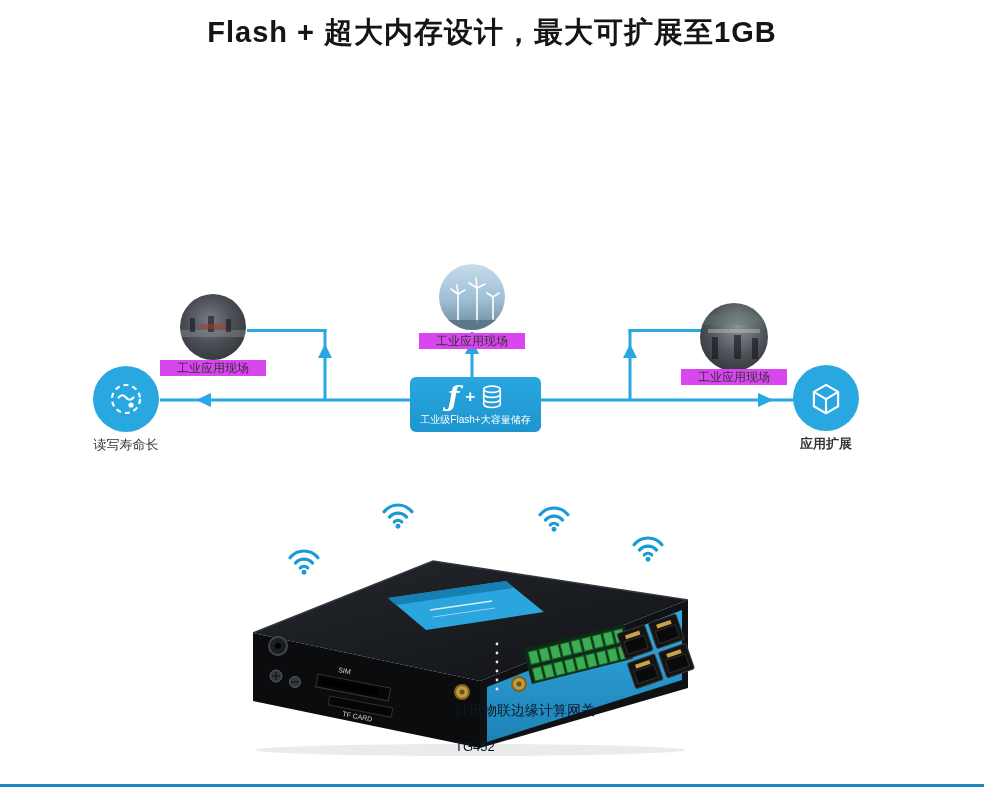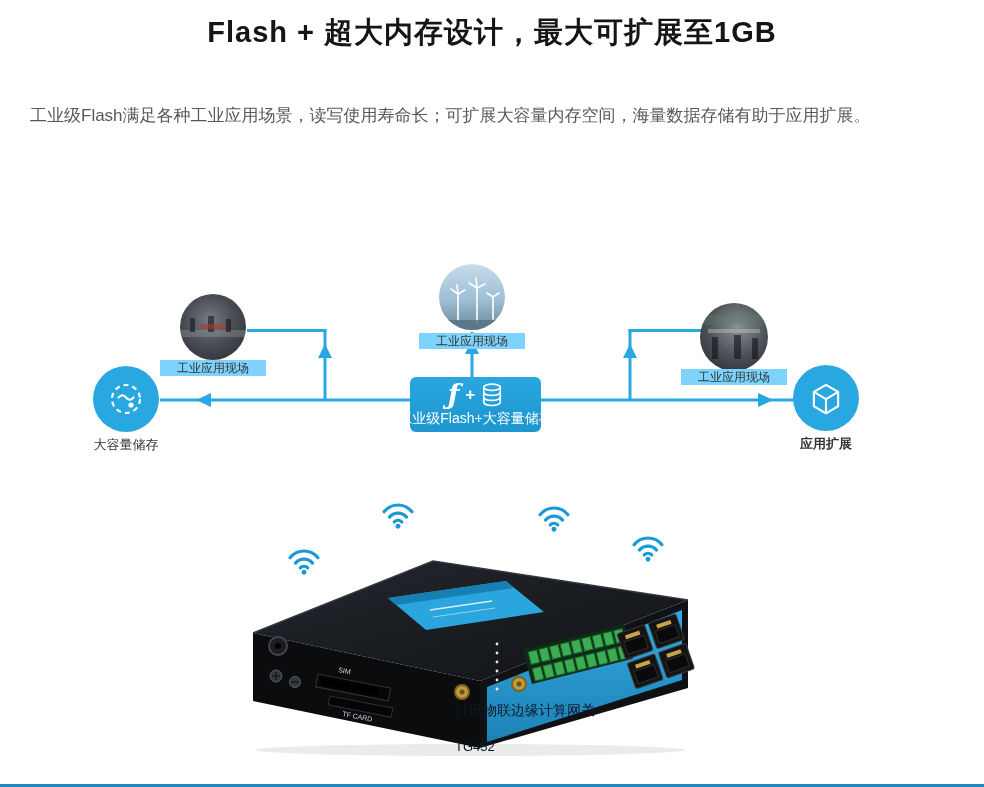--- a/index.html
+++ b/index.html
@@ -49,35 +49,35 @@
   .center-box{
     position:absolute;left:410px;top:377px;width:131px;height:55px;
     background:linear-gradient(180deg,var(--color-accent) 0%, #1e95cf 100%);
     border-radius:6px;
     display:flex;flex-direction:column;align-items:center;justify-content:center;
     padding:3px 2px 4px 2px;
   }
   .center-icons{display:flex;align-items:center;gap:6px;height:30px;}
   .flash-glyph{font-size:27px;font-weight:bold;font-style:italic;color:#fff;line-height:1;font-family:"DejaVu Serif",serif;}
   .plus-glyph{font-size:17px;font-weight:bold;color:#fff;line-height:1;}
-  .center-label{font-size:14px;color:#fff;white-space:nowrap;margin-top:1px;}
+  .center-label{font-size:10px;color:#fff;white-space:nowrap;margin-top:1px;}
 
   .photo{
     position:absolute;border-radius:50%;overflow:hidden;
   }
   .photo svg{display:block;width:100%;height:100%;}
   .photo-1{left:180px;top:294px;width:66px;height:66px;
     background:radial-gradient(circle at 45% 40%, #777c82 0%, #4a4e54 45%, #26292d 100%);}
   .photo-2{left:439px;top:264px;width:66px;height:66px;
     background:linear-gradient(180deg,#c6dcea 0%, #9dbed4 55%, #7fa0b4 80%, #6f8fa3 100%);}
   .photo-3{left:700px;top:303px;width:68px;height:68px;
     background:radial-gradient(circle at 55% 35%, #8a9096 0%, #4d5258 50%, #23262a 100%);}
   .photo-label{
     position:absolute;width:106px;text-align:center;font-size:12px;color:#333;
-    background:#7dd3fc;line-height:1.2;padding:1px 0;
+    background:#d946ef;line-height:1.2;padding:1px 0;
   }
   .photo-label-1{left:160px;top:360px;}
   .photo-label-2{left:419px;top:333px;}
   .photo-label-3{left:681px;top:369px;}
 
   
   .wifi{position:absolute;width:38px;height:30px;}
   .wifi svg{display:block;width:100%;height:100%;}
   .wifi-1{left:285px;top:546px;}
   .wifi-2{left:379px;top:500px;}
@@ -98,21 +98,20 @@
     position:absolute;left:0;bottom:0;width:100%;height:3px;
     background:var(--color-accent_dark);
   }
 </style>
 </head>
 <body>
 
 <div class="page">
 
   <div class="title">Flash + 超大内存设计，最大可扩展至1GB</div>
-  <div class="description">工业级Flash满足各种工业应用场景，读写使用寿命长；可扩展大容量内存空间，海量数据存储有助于应用扩展。</div>
 
   <svg class="connector-svg" viewBox="0 0 984 787">
     <line class="connector-line" x1="160" y1="400" x2="412" y2="400"></line>
     <polygon class="connector-arrow" points="196,400 211,393 211,407"></polygon>
     <line class="connector-line" x1="325" y1="400" x2="325" y2="329"></line>
     <line class="connector-line" x1="326.5" y1="330.5" x2="247" y2="330.5"></line>
     <polygon class="connector-arrow" points="325,344 318,358 332,358"></polygon>
     <line class="connector-line" x1="472" y1="378" x2="472" y2="332"></line>
     <polygon class="connector-arrow" points="472,340 465,354 479,354"></polygon>
     <line class="connector-line" x1="541" y1="400" x2="794" y2="400"></line>
@@ -162,21 +161,21 @@
   <div class="photo-label photo-label-2">工业应用现场</div>
   <div class="photo-label photo-label-3">工业应用现场</div>
 
   <div class="node-circle node-left">
     <svg width="42" height="42" viewBox="0 0 42 42">
       <circle cx="21" cy="21" r="14" fill="none" stroke="#fff" stroke-width="2.2" stroke-dasharray="5 4"></circle>
       <path d="M13.5 19.5 q4 -4.5 7.5 0 t7.5 0" fill="none" stroke="#fff" stroke-width="2.2" stroke-linecap="round"></path>
       <circle cx="26" cy="27" r="2.6" fill="#fff"></circle>
     </svg>
   </div>
-  <div class="node-label label-left">大容量储存</div>
+  <div class="node-label label-left">读写寿命长</div>
 
   <div class="center-box">
     <div class="center-icons">
       <span class="flash-glyph">ƒ</span>
       <span class="plus-glyph">+</span>
       <svg width="22" height="26" viewBox="0 0 24 27">
         <ellipse cx="12" cy="5" rx="9" ry="3.4" fill="none" stroke="#fff" stroke-width="1.8"></ellipse>
         <path d="M3 5 V21.5 c0 1.9 4 3.4 9 3.4 s9 -1.5 9 -3.4 V5" fill="none" stroke="#fff" stroke-width="1.8"></path>
         <path d="M3 10.5 c0 1.9 4 3.4 9 3.4 s9 -1.5 9 -3.4" fill="none" stroke="#fff" stroke-width="1.8"></path>
         <path d="M3 16 c0 1.9 4 3.4 9 3.4 s9 -1.5 9 -3.4" fill="none" stroke="#fff" stroke-width="1.8"></path>

